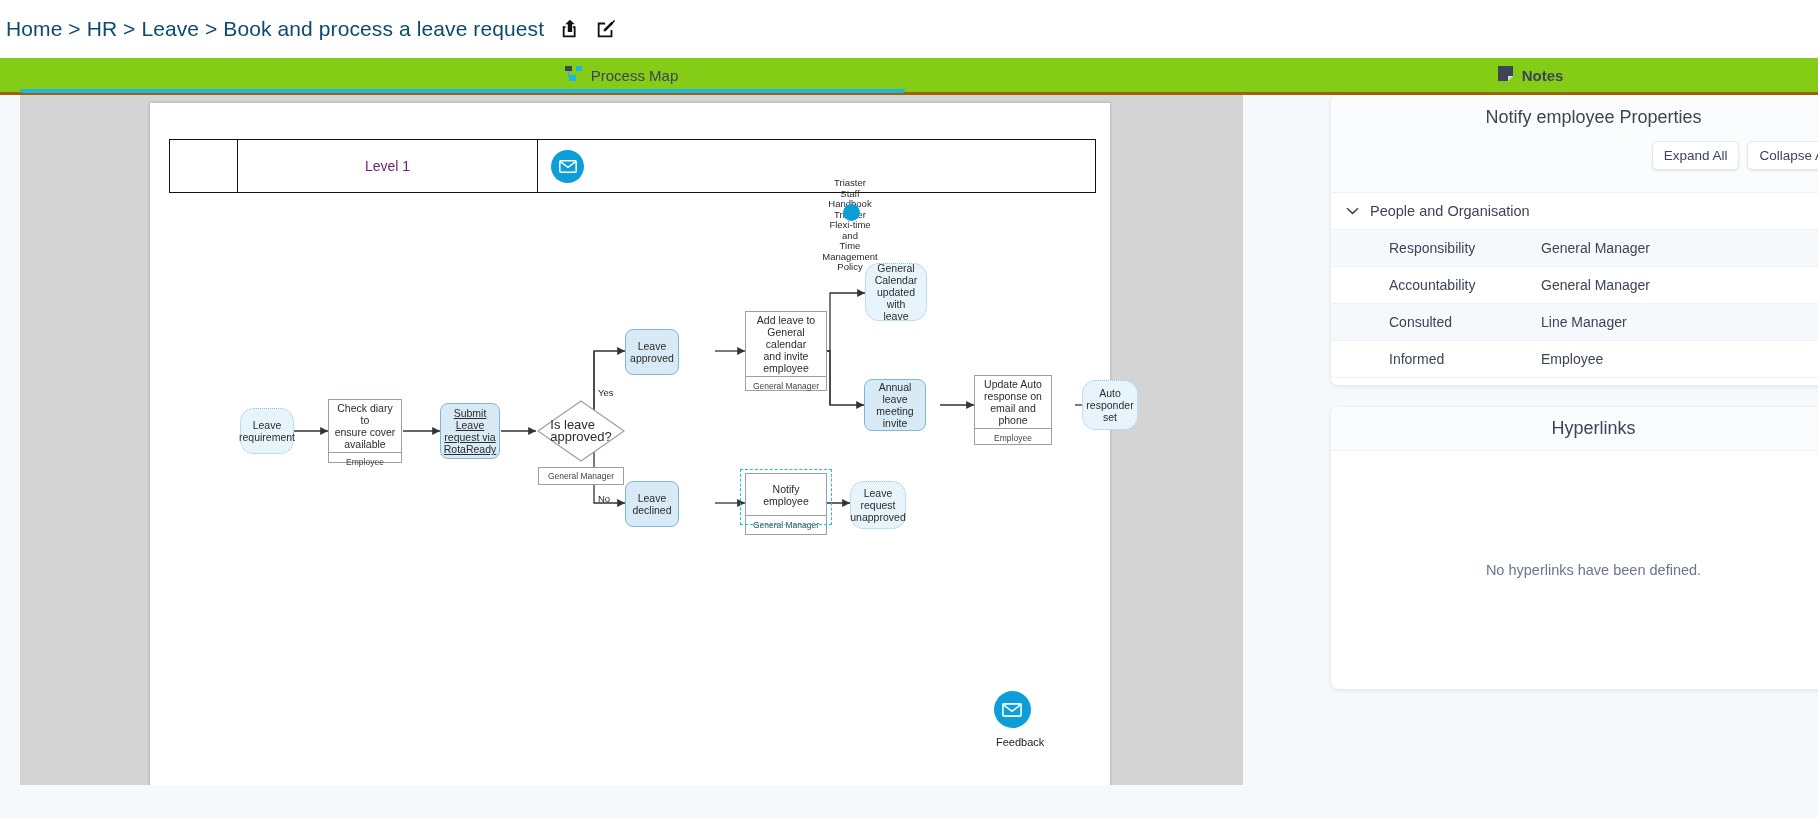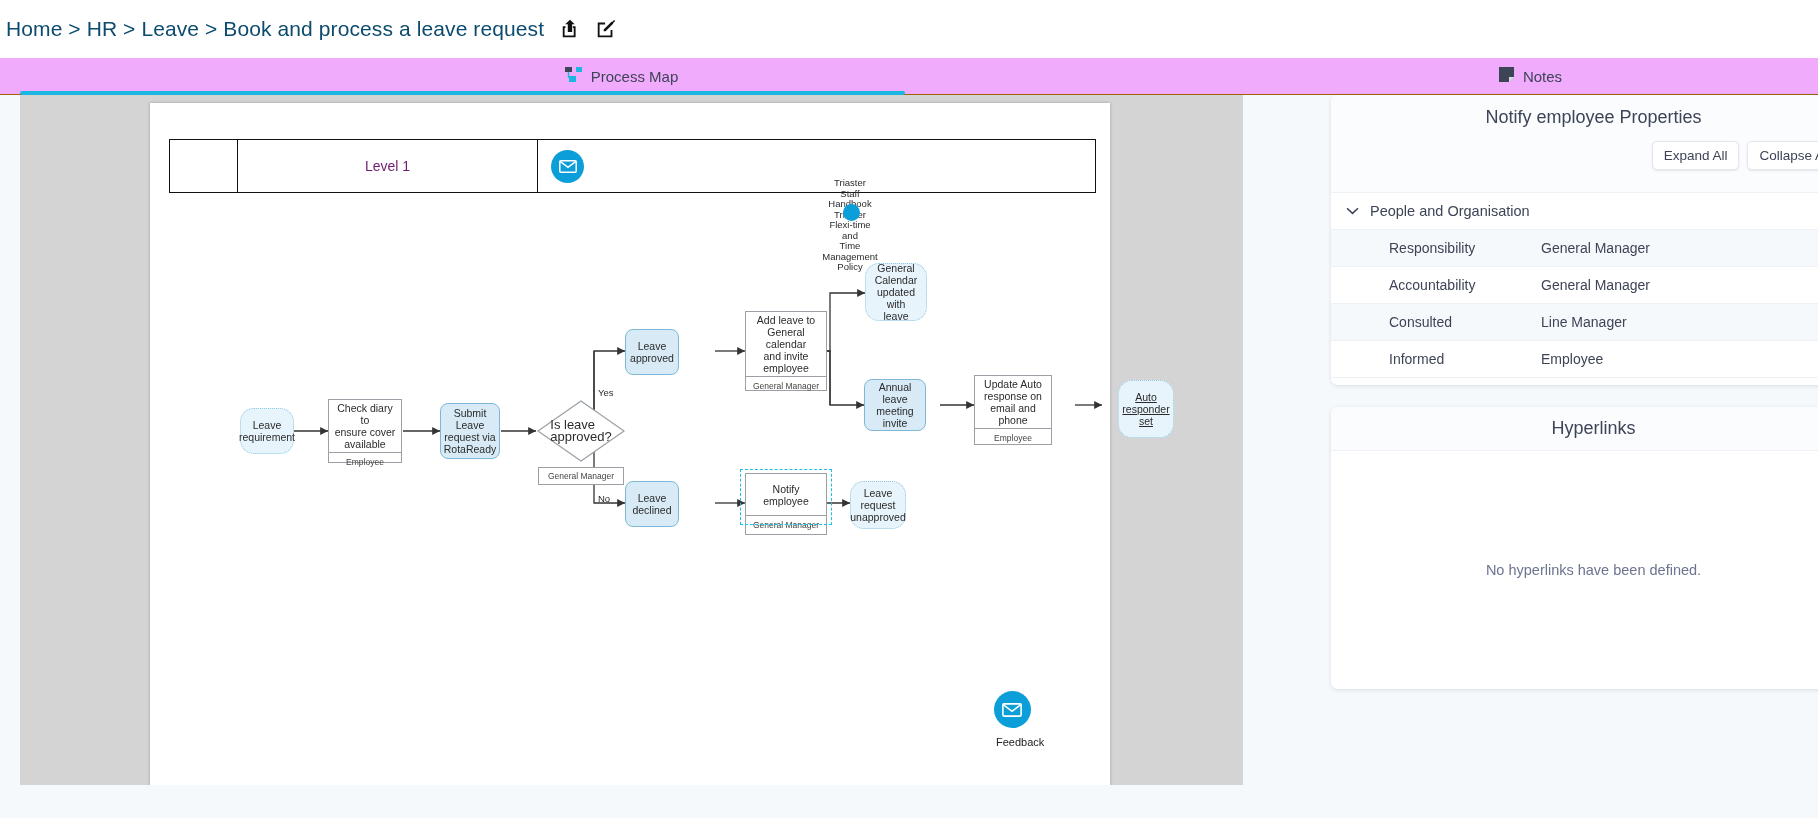--- a/index.html
+++ b/index.html
@@ -25,35 +25,35 @@
     color: #0c4a6e;
     letter-spacing: .1px;
     white-space: nowrap;
   }
   .crumb-icons { display:flex; align-items:center; gap:13px; margin-left:16px; }
   .crumb-icon { width:22px; height:22px; display:block; cursor:pointer; }
 
   
   .tabbar {
     height: 37px;
-    background: #f0abfc;
+    background: #84cc16;
     display: flex;
     position: relative;
-    border-bottom: 1px solid #a16207;
+    border-bottom: 3px solid #a16207;
   }
   .tab {
     display: flex; align-items: center; justify-content: center;
     gap: 9px;
     font-size: 15px;
     color: #3d4456;
     cursor: pointer;
     position: relative;
   }
   .tab-processmap { width: 1243px; }
-  .tab-notes { width: 575px; }
+  .tab-notes { width: 575px; font-weight: bold; }
   .tab-underline {
     position: absolute;
     left: 20px; bottom: -1px;
     width: 885px; height: 4px;
     background: #1ab7e0;
     border-radius: 2px;
   }
 
   
   .main {
@@ -390,21 +390,21 @@
 requirement</span>
       </div>
 
       <div class="node node-activity" style="left:178px; top:296px; width:74px; height:64px;">
         <span class="act-body" style="white-space:pre-line;">Check diary to
 ensure cover
 available</span>
         <span class="act-role">Employee</span>
       </div>
 
-      <div class="node node-sub" style="left:290px; top:300px; width:60px; height:56px;">
+      <div class="node node-sub" style="left:290px; top:300px; width:60px; height:56px;text-decoration:underline;">
         <span style="white-space:pre-line;">Submit
 Leave
 request via
 RotaReady</span>
       </div>
 
       <div class="node-decision-wrap" style="left:386px; top:296px; width:90px; height:64px;">
         <svg class="diamond-svg" viewBox="0 0 90 64">
           <polygon points="45,2 88,32 45,62 2,32" fill="#ffffff" stroke="#9aa0a6" stroke-width="1.2"></polygon>
         </svg>
@@ -450,21 +450,21 @@
 invite</span>
       </div>
 
       <div class="node node-activity" style="left:824px; top:272px; width:78px; height:70px;">
         <span class="act-body" style="white-space:pre-line;">Update Auto
 response on
 email and phone</span>
         <span class="act-role">Employee</span>
       </div>
 
-      <div class="node node-term" style="left:968px; top:277px; width:56px; height:58px;text-decoration:underline;">
+      <div class="node node-term" style="left:932px; top:277px; width:56px; height:50px;">
         <span style="white-space:pre-line;">Auto
 responder
 set</span>
       </div>
 
       <div class="node node-sub" style="left:475px; top:378px; width:54px; height:46px;">
         <span style="white-space:pre-line;">Leave
 declined</span>
       </div>
 

